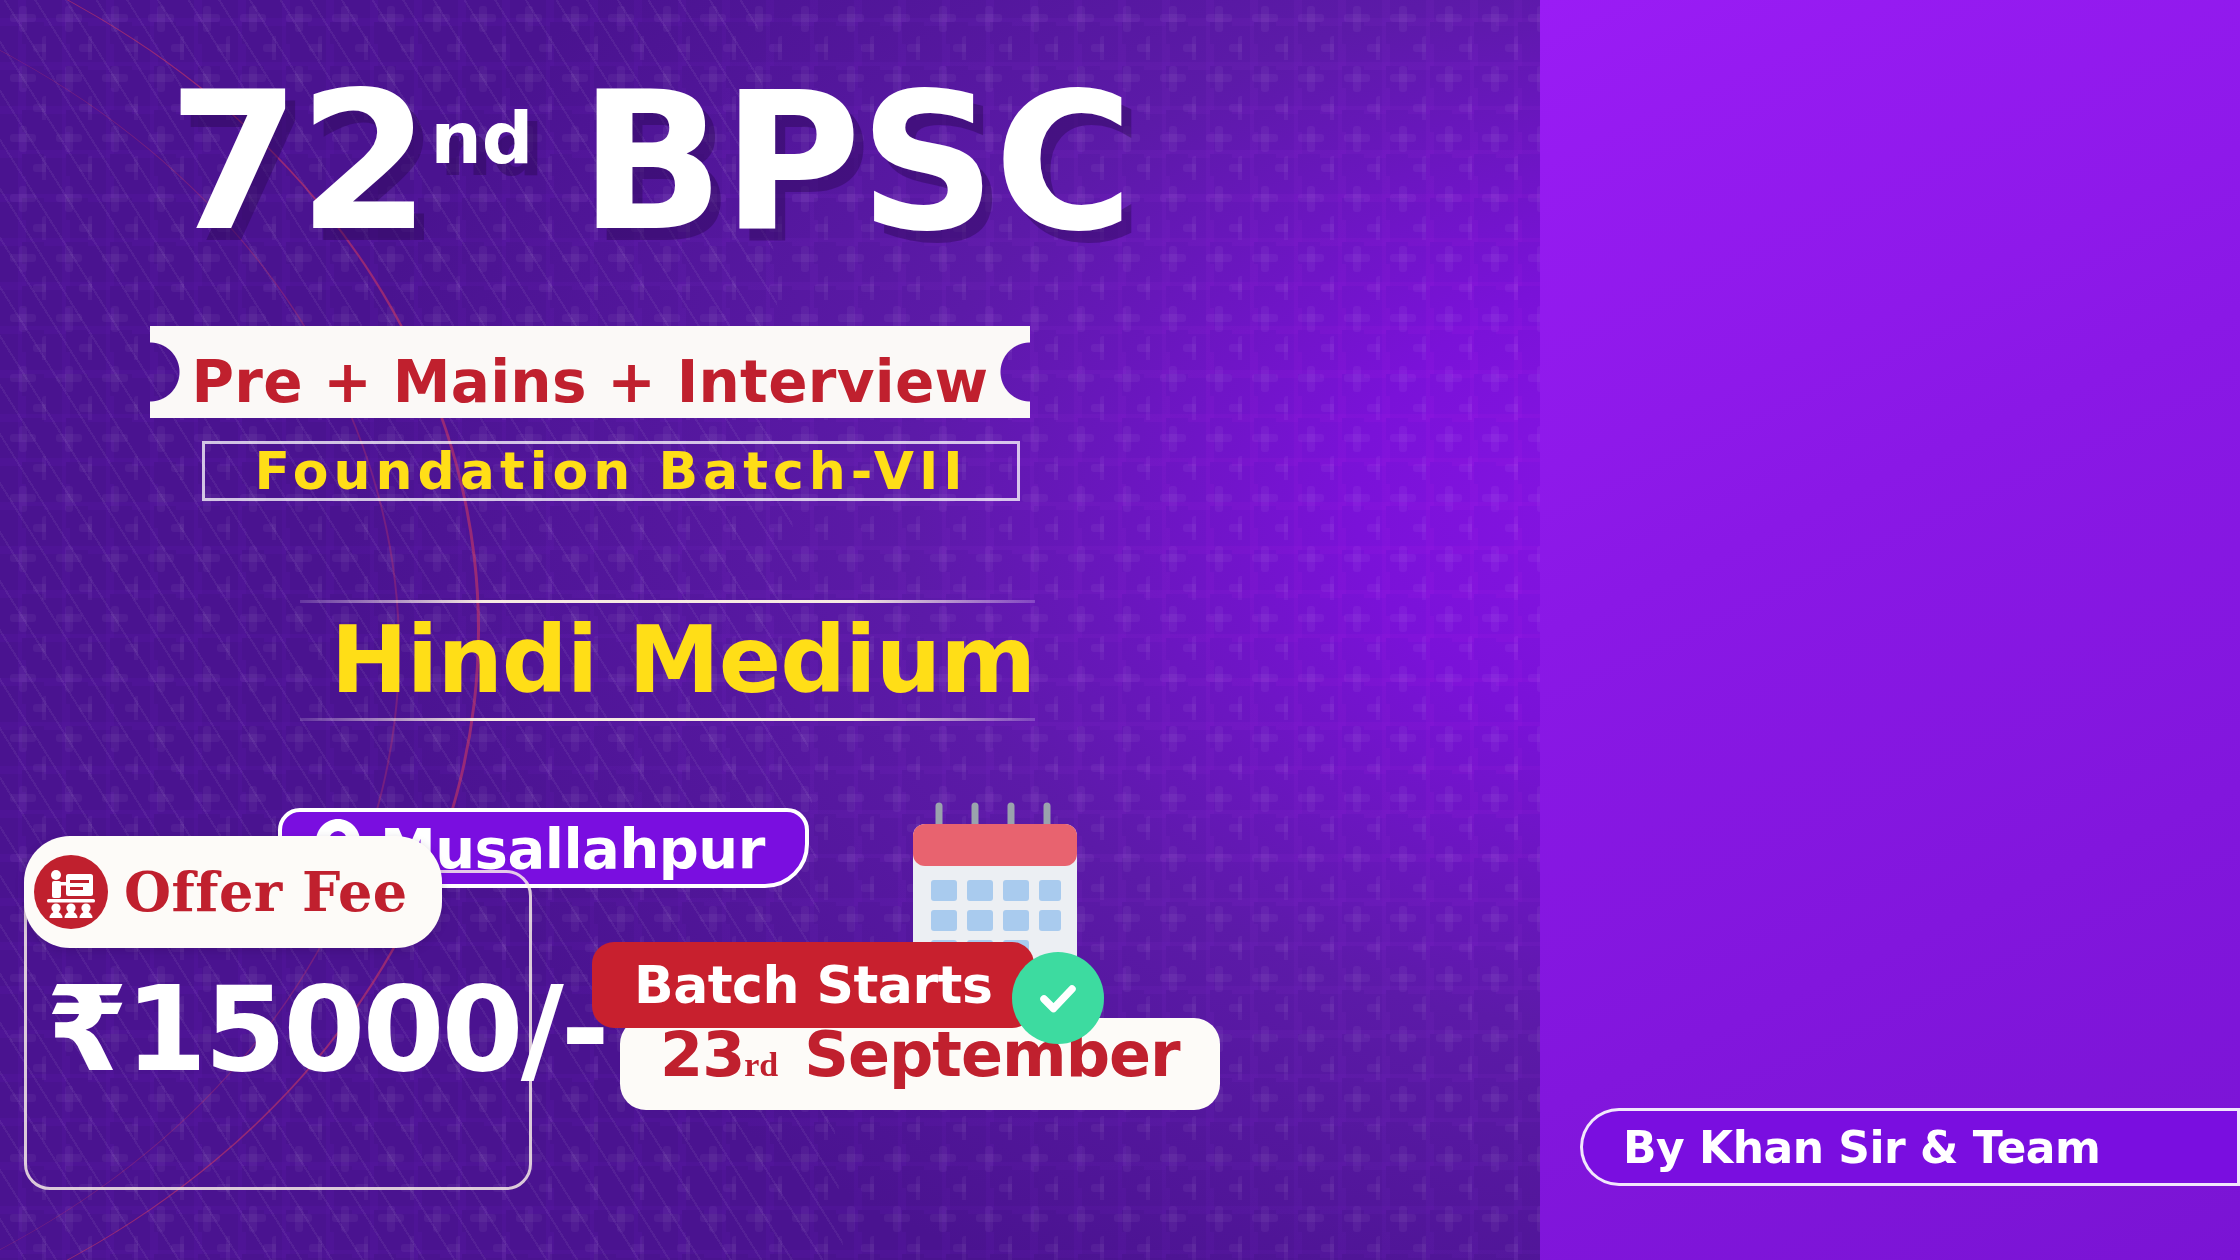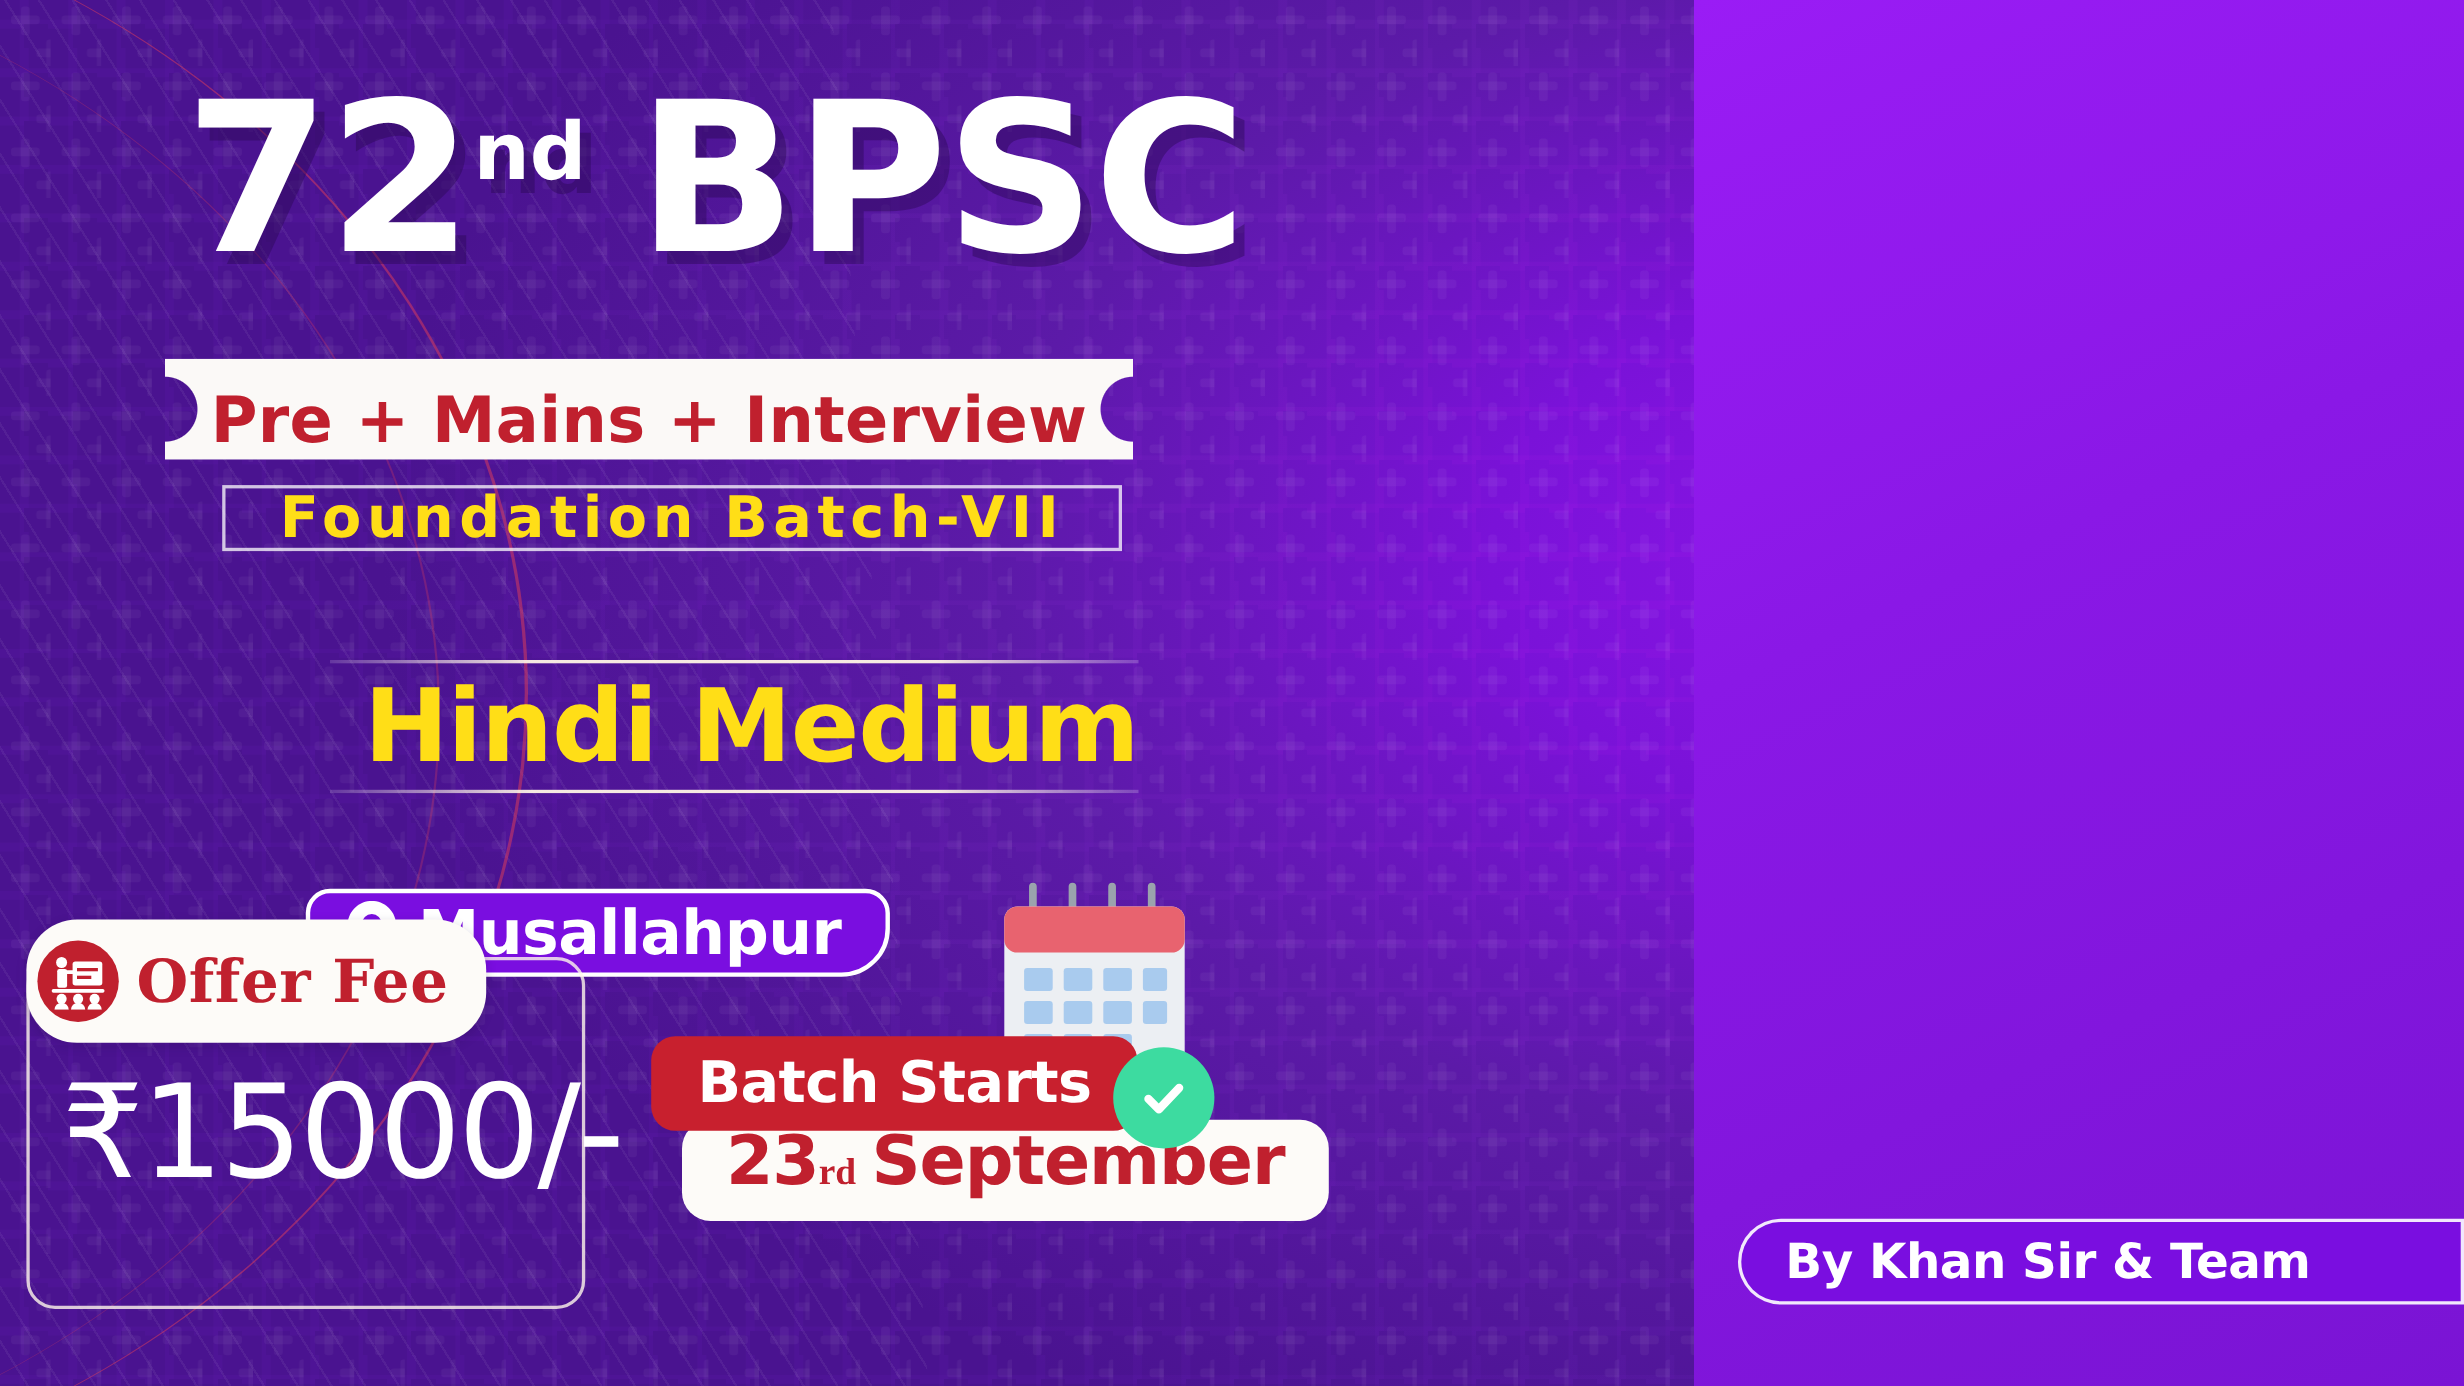--- a/index.html
+++ b/index.html
@@ -163,22 +163,22 @@
     background:#c0202e;
     display:flex; align-items:center; justify-content:center;
     flex:0 0 auto;
   }
   .fee-badge-text{
     color:#c0202e; font-weight:700; font-size:54px;
     white-space:nowrap; letter-spacing:.5px;
     font-family:"DejaVu Serif", serif;
   }
   .price{
-    position:absolute; left:56px; top:960px;
-    color:#fff; font-weight:400; font-size:118px;
+    position:absolute; left:46px; top:960px;
+    color:#fff; font-weight:700; font-size:118px;
     letter-spacing:-3px; white-space:nowrap;
     font-family:"DejaVu Sans", sans-serif;
   }
 
   
   .cal-wrap{ position:absolute; left:905px; top:800px; width:180px; height:190px; }
 
   
   .batch-red{
     position:absolute; left:592px; top:942px;
@@ -402,21 +402,21 @@
     </svg>
   </div>
 
   <div class="batch-red">
     <span class="batch-red-text">Batch Starts</span>
   </div>
 
   <div class="batch-white">
     <span class="batch-date">23</span>
     <span class="batch-sup">rd</span>
-    <span class="batch-date" style="margin-left:14px">September</span>
+    <span class="batch-date" style="margin-left:26px">September</span>
   </div>
 
   <div class="check-badge">
     <svg width="52" height="52" viewBox="0 0 52 52" xmlns="http://www.w3.org/2000/svg">
       <path d="M12 27l9.5 9.5L40 17" stroke="#fff" stroke-width="7.5" fill="none" stroke-linecap="round" stroke-linejoin="round"></path>
     </svg>
   </div>
 
   <div class="khan-badge">
     <span class="khan-text">By Khan Sir &amp; Team</span>

